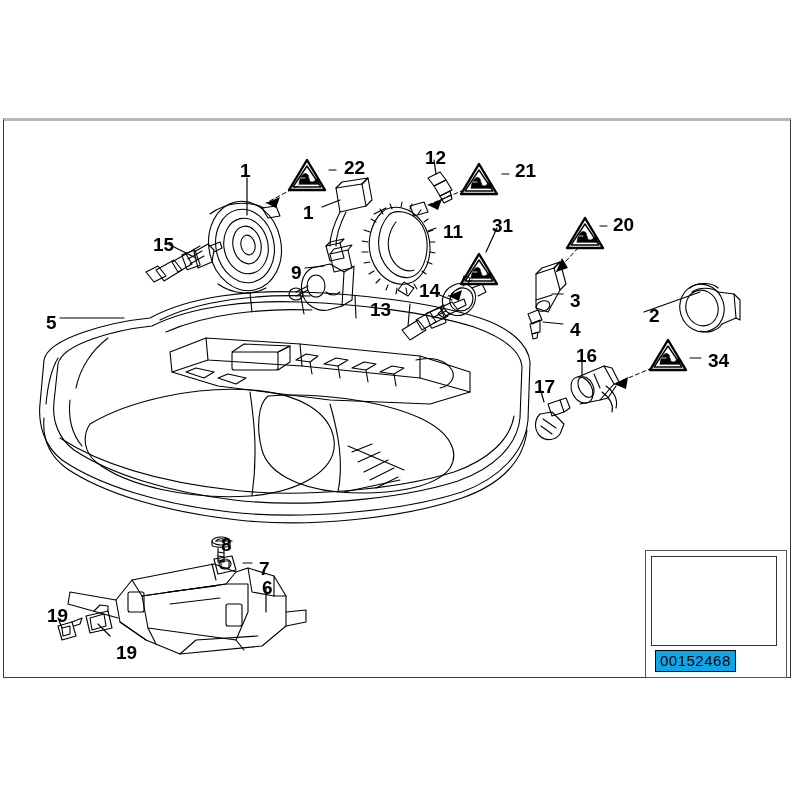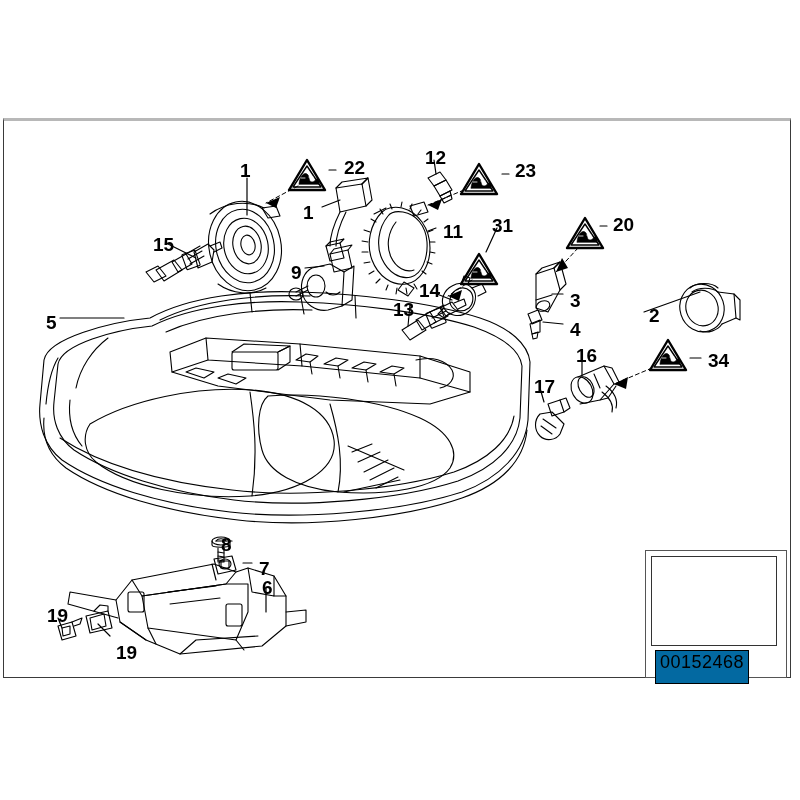--- a/index.html
+++ b/index.html
@@ -8,22 +8,22 @@
   #stage{position:relative;width:800px;height:800px;background:#fff;}
   #frame{position:absolute;left:3px;top:118px;width:788px;height:560px;
          border:1px solid #3a3a3a;border-top-color:#b8b8b8;border-top-width:3px;
          box-sizing:border-box;background:#fff;}
   svg.layer{position:absolute;left:0;top:0;width:800px;height:800px;
             pointer-events:none;}
   .callout{position:absolute;font-family:"Liberation Sans", sans-serif;
            font-weight:bold;font-size:19px;color:#000;line-height:1;
            letter-spacing:0px;white-space:nowrap;}
   .partnum{position:absolute;left:655px;top:650px;
-           border:1.6px solid #000;padding:1px 4px 10px 4px;background:#0369a1;
-           font-family:"Liberation Sans", sans-serif;font-size:18px;
+           border:1.6px solid #000;padding:1px 4px 2px 4px;background:#0ea5e9;
+           font-family:"Liberation Sans", sans-serif;font-size:15px;
            letter-spacing:0.5px;color:#000;}
   #inset{position:absolute;left:651px;top:556px;width:124px;height:88px;
          border:1.2px solid #333;background:#fff;}
   #insetOuter{position:absolute;left:645px;top:550px;width:140px;height:126px;
               border:1px solid #555;background:#fff;}
 </style>
 </head>
 <body>
 
 <div id="stage">
@@ -374,32 +374,32 @@
     </g>
   </svg>
 
   <div id="insetOuter"></div>
   <div id="inset"></div>
   <div class="partnum">00152468</div>
 
   <div class="callout" style="left:240px;top:161px">1</div>
   <div class="callout" style="left:344px;top:158px">22</div>
   <div class="callout" style="left:425px;top:148px">12</div>
-  <div class="callout" style="left:515px;top:161px">23</div>
+  <div class="callout" style="left:515px;top:161px">21</div>
   <div class="callout" style="left:303px;top:203px">1</div>
   <div class="callout" style="left:443px;top:222px">11</div>
   <div class="callout" style="left:492px;top:216px">31</div>
   <div class="callout" style="left:613px;top:215px">20</div>
   <div class="callout" style="left:153px;top:235px">15</div>
   <div class="callout" style="left:291px;top:263px">9</div>
   <div class="callout" style="left:419px;top:281px">14</div>
   <div class="callout" style="left:570px;top:291px">3</div>
   <div class="callout" style="left:649px;top:306px">2</div>
   <div class="callout" style="left:46px;top:313px">5</div>
-  <div class="callout" style="left:393px;top:300px">13</div>
+  <div class="callout" style="left:370px;top:300px">13</div>
   <div class="callout" style="left:570px;top:320px">4</div>
   <div class="callout" style="left:576px;top:346px">16</div>
   <div class="callout" style="left:708px;top:351px">34</div>
   <div class="callout" style="left:534px;top:377px">17</div>
   <div class="callout" style="left:221px;top:535px">8</div>
   <div class="callout" style="left:259px;top:559px">7</div>
   <div class="callout" style="left:262px;top:578px">6</div>
   <div class="callout" style="left:47px;top:606px">19</div>
   <div class="callout" style="left:116px;top:643px">19</div>
 

